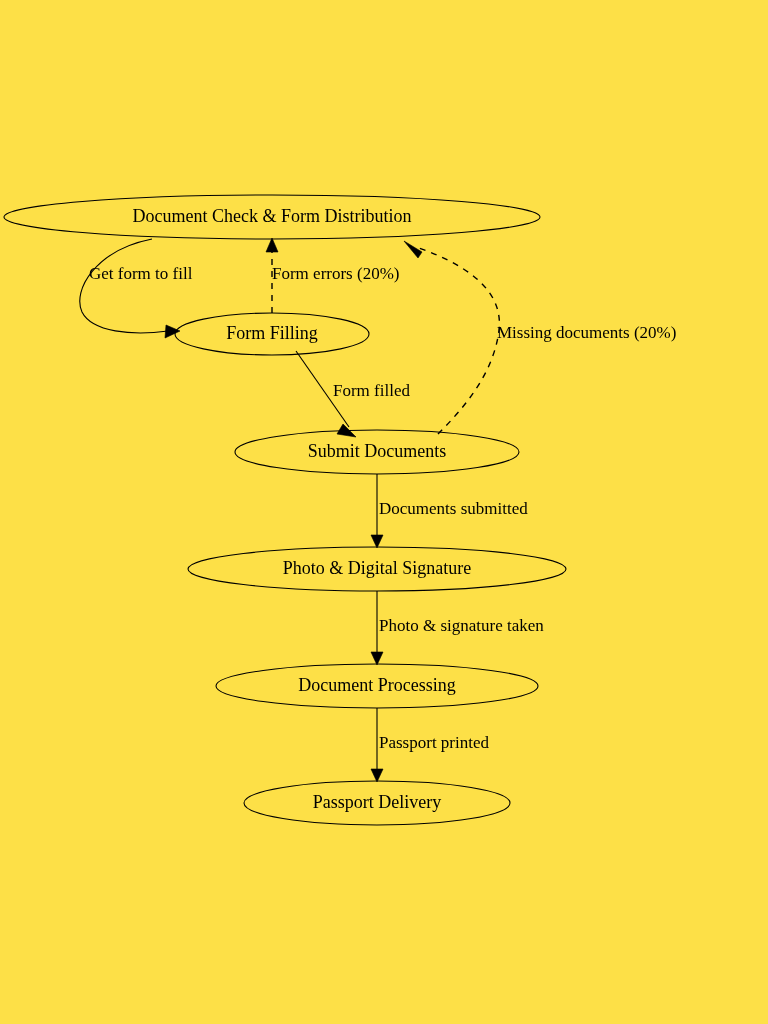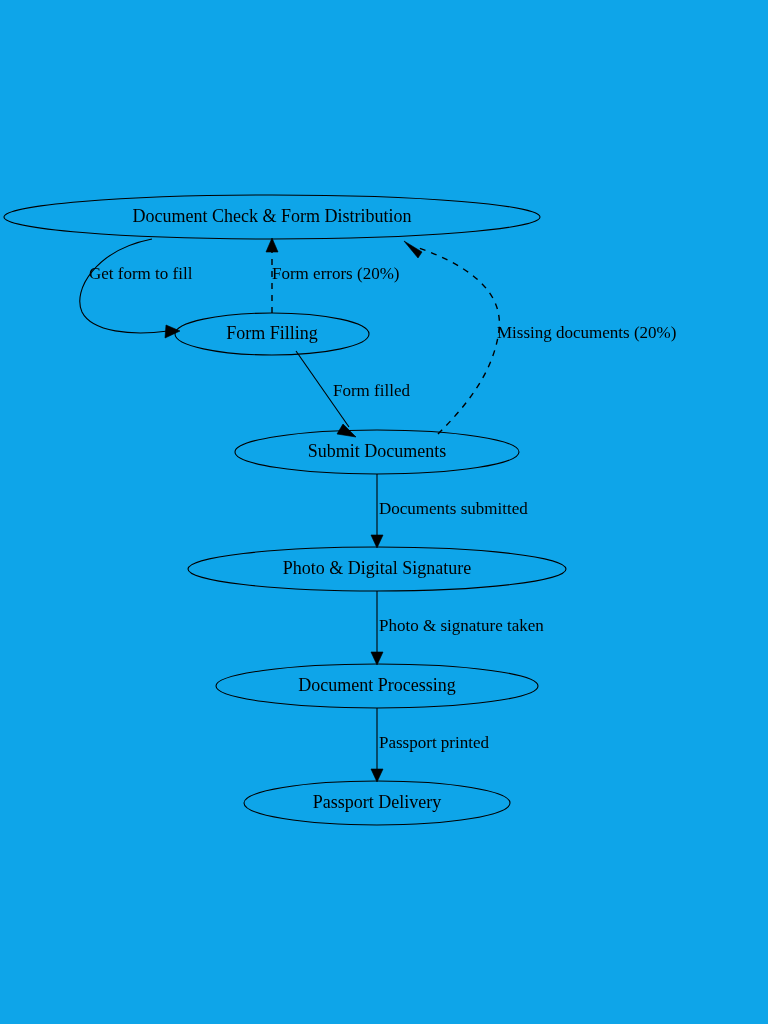--- a/index.html
+++ b/index.html
@@ -5,21 +5,21 @@
 <style>
   html, body {
     margin: 0;
     padding: 0;
     background: #ffffff;
   }
   #canvas-root {
     position: relative;
     width: 768px;
     height: 1024px;
-    background: #0ea5e9;
+    background: #fde047;
     overflow: hidden;
     font-family: "Liberation Serif", "DejaVu Serif", serif;
   }
   svg#graph {
     position: absolute;
     left: 0;
     top: 0;
     width: 768px;
     height: 1024px;
     display: block;

